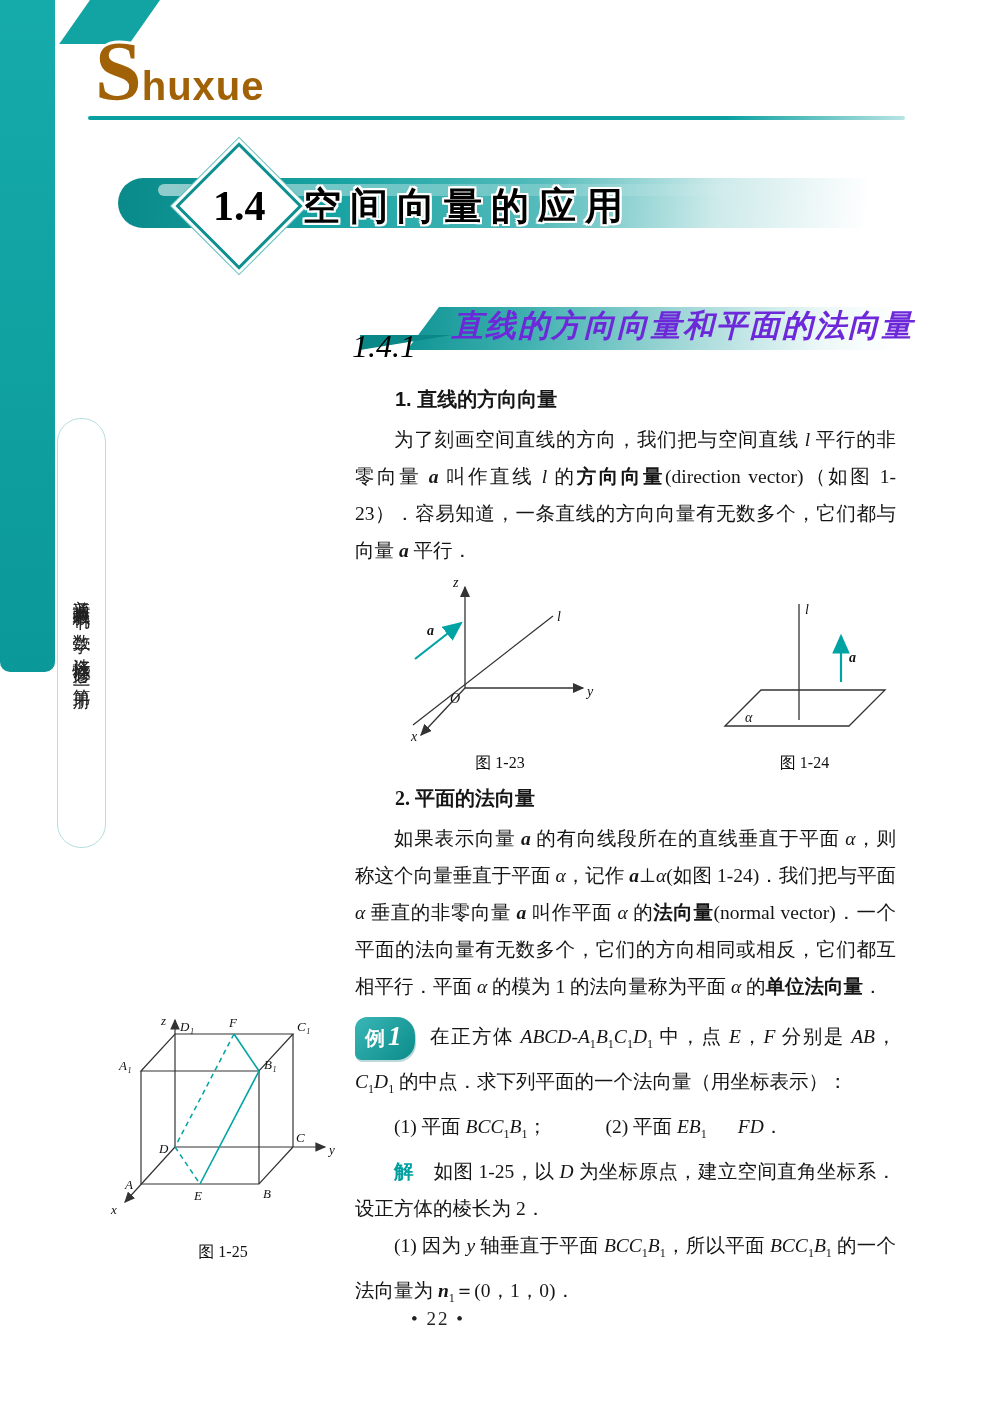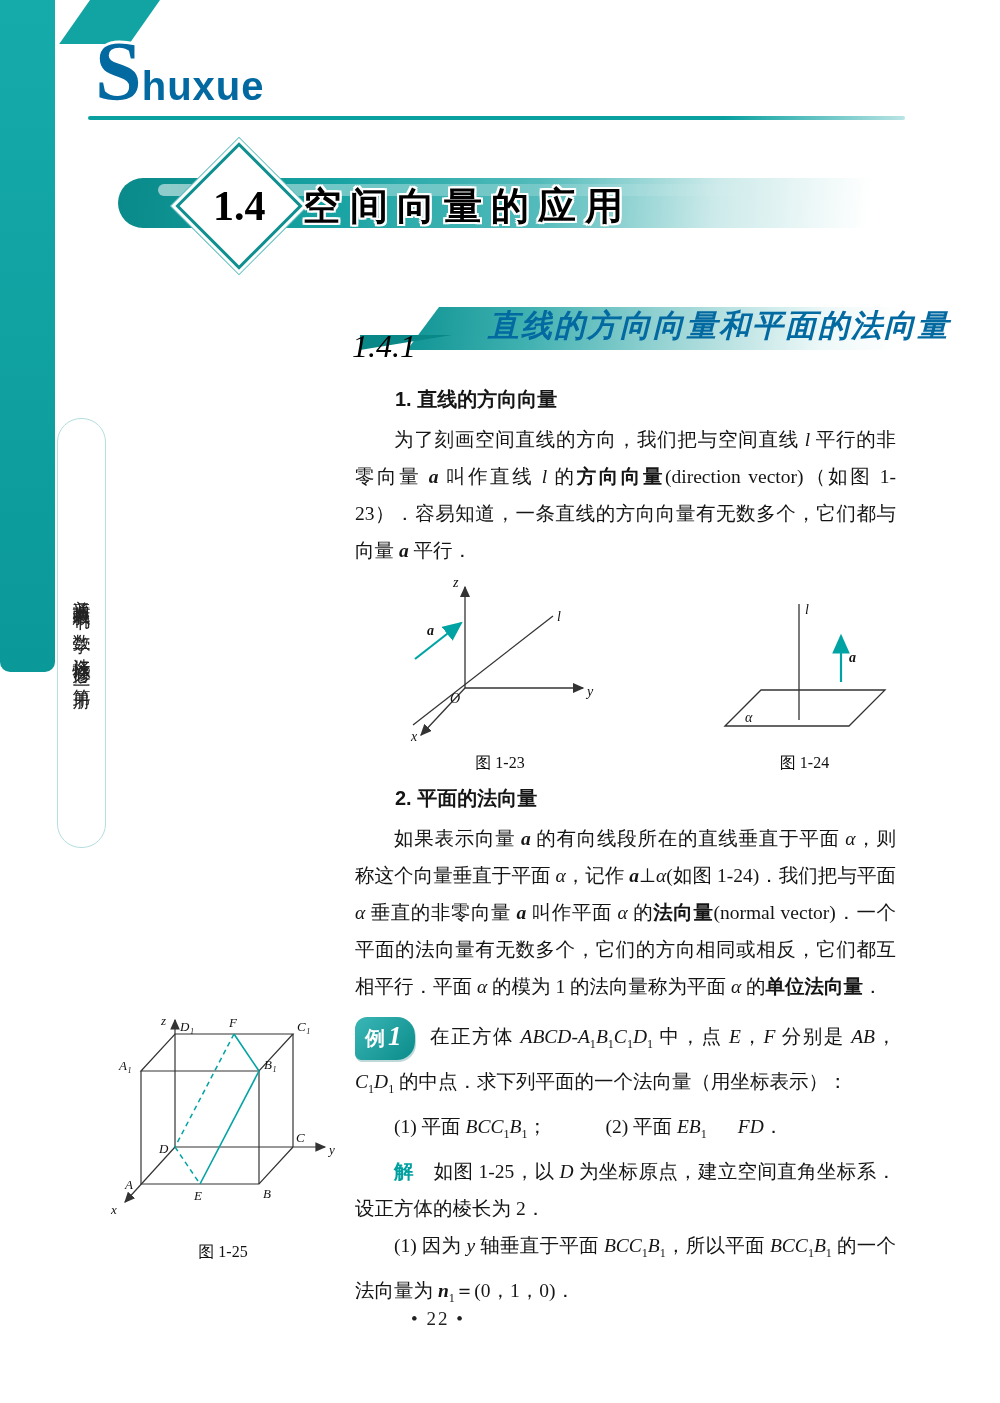--- a/index.html
+++ b/index.html
@@ -11,21 +11,21 @@
             background:linear-gradient(180deg,#16abab 0%,#0b9898 100%);
             border-radius:0 0 10px 10px;}
   .spine-box{position:absolute;left:57px;top:418px;width:47px;height:428px;background:#fff;
              border:1px solid #b5dede;border-radius:24px;display:flex;align-items:center;justify-content:center;}
   .spine-text{writing-mode:vertical-rl;text-orientation:upright;font-family:"Liberation Sans",sans-serif;
               font-size:18px;letter-spacing:2px;color:#222;font-weight:500;}
 
   
   .corner-wedge{position:absolute;left:90px;top:0;width:70px;height:44px;background:#12a3a3;
                 transform:skewX(-35deg);transform-origin:top left;z-index:0;}
-  .brand{position:absolute;left:95px;top:30px;z-index:1;color:#0369a1;white-space:nowrap;}
+  .brand{position:absolute;left:95px;top:30px;z-index:1;color:#a16207;white-space:nowrap;}
   .brand .s{font-family:"Liberation Serif",serif;font-weight:bold;font-size:84px;line-height:84px;
             text-shadow:-3px 0 #fff,3px 0 #fff,0 -3px #fff,0 3px #fff;}
   .brand .rest{font-family:"Liberation Sans",sans-serif;font-weight:bold;font-size:40px;letter-spacing:1px;}
   .top-rule{position:absolute;left:88px;top:116px;width:817px;height:4px;border-radius:3px;
             background:linear-gradient(90deg,#0aa0a0 0%,#0aa0a0 78%,#b9e4e4 100%);}
 
   
   .chapter-bar{position:absolute;left:118px;top:178px;width:765px;height:50px;
                border-radius:25px 6px 6px 25px;
                background:linear-gradient(95deg,#0a8a8a 0%,#17a2a2 28%,#54bbbb 55%,#cdeaea 78%,#fff 98%);}
@@ -41,26 +41,26 @@
 
   
   .sec-banner{position:absolute;left:352px;top:297px;width:545px;height:58px;}
   .sec-strip{position:absolute;left:55px;top:10px;right:0;height:43px;
              background:linear-gradient(95deg,#0f9494 0%,#41b1b1 25%,#9ed6d6 55%,#eef8f8 85%,#fff 100%);
              clip-path:polygon(32px 0,100% 0,100% 100%,0 100%);}
   .sec-num{position:absolute;left:0;top:0;font-size:32px;font-style:italic;font-family:"Liberation Serif",serif;color:#000;z-index:2;margin-top:31px;}
   .sec-wedge{position:absolute;left:8px;top:38px;width:0;height:0;
              border-top:15px solid #0a8888;border-right:92px solid transparent;z-index:1;}
   .sec-title{position:absolute;left:100px;top:8px;font-size:31px;font-weight:bold;font-style:italic;
-             letter-spacing:2px;white-space:nowrap;color:#0369a1;z-index:2;font-family:Liberation Mono, monospace;margin-left:36px;}
+             letter-spacing:2px;white-space:nowrap;color:#6d28d9;z-index:2;font-family:Liberation Mono, monospace;}
 
   
   .main{position:absolute;left:355px;top:385px;width:541px;}
   .bh{font-family:"Liberation Sans",sans-serif;font-weight:bold;font-size:20px;margin:0 0 8px 0;text-indent:2em;line-height:28px;}
-  .bh2{margin-top:10px;}
+  .bh2{margin-top:10px;font-family:Liberation Serif, serif;}
   .bp{font-size:19.5px;line-height:37px;text-align:justify;text-indent:2em;margin:0;}
   .bp.noind{text-indent:0;}
   sub{font-size:0.62em;}
   .jie{color:#00a0a0;font-family:"Liberation Sans",sans-serif;font-weight:bold;}
 
   
   .figrow{display:flex;justify-content:space-between;align-items:flex-end;margin:4px 0 2px;padding-left:30px;padding-right:4px;}
   .figblock{text-align:center;}
   .figcap{font-size:16px;margin-top:6px;color:#111;}
 

